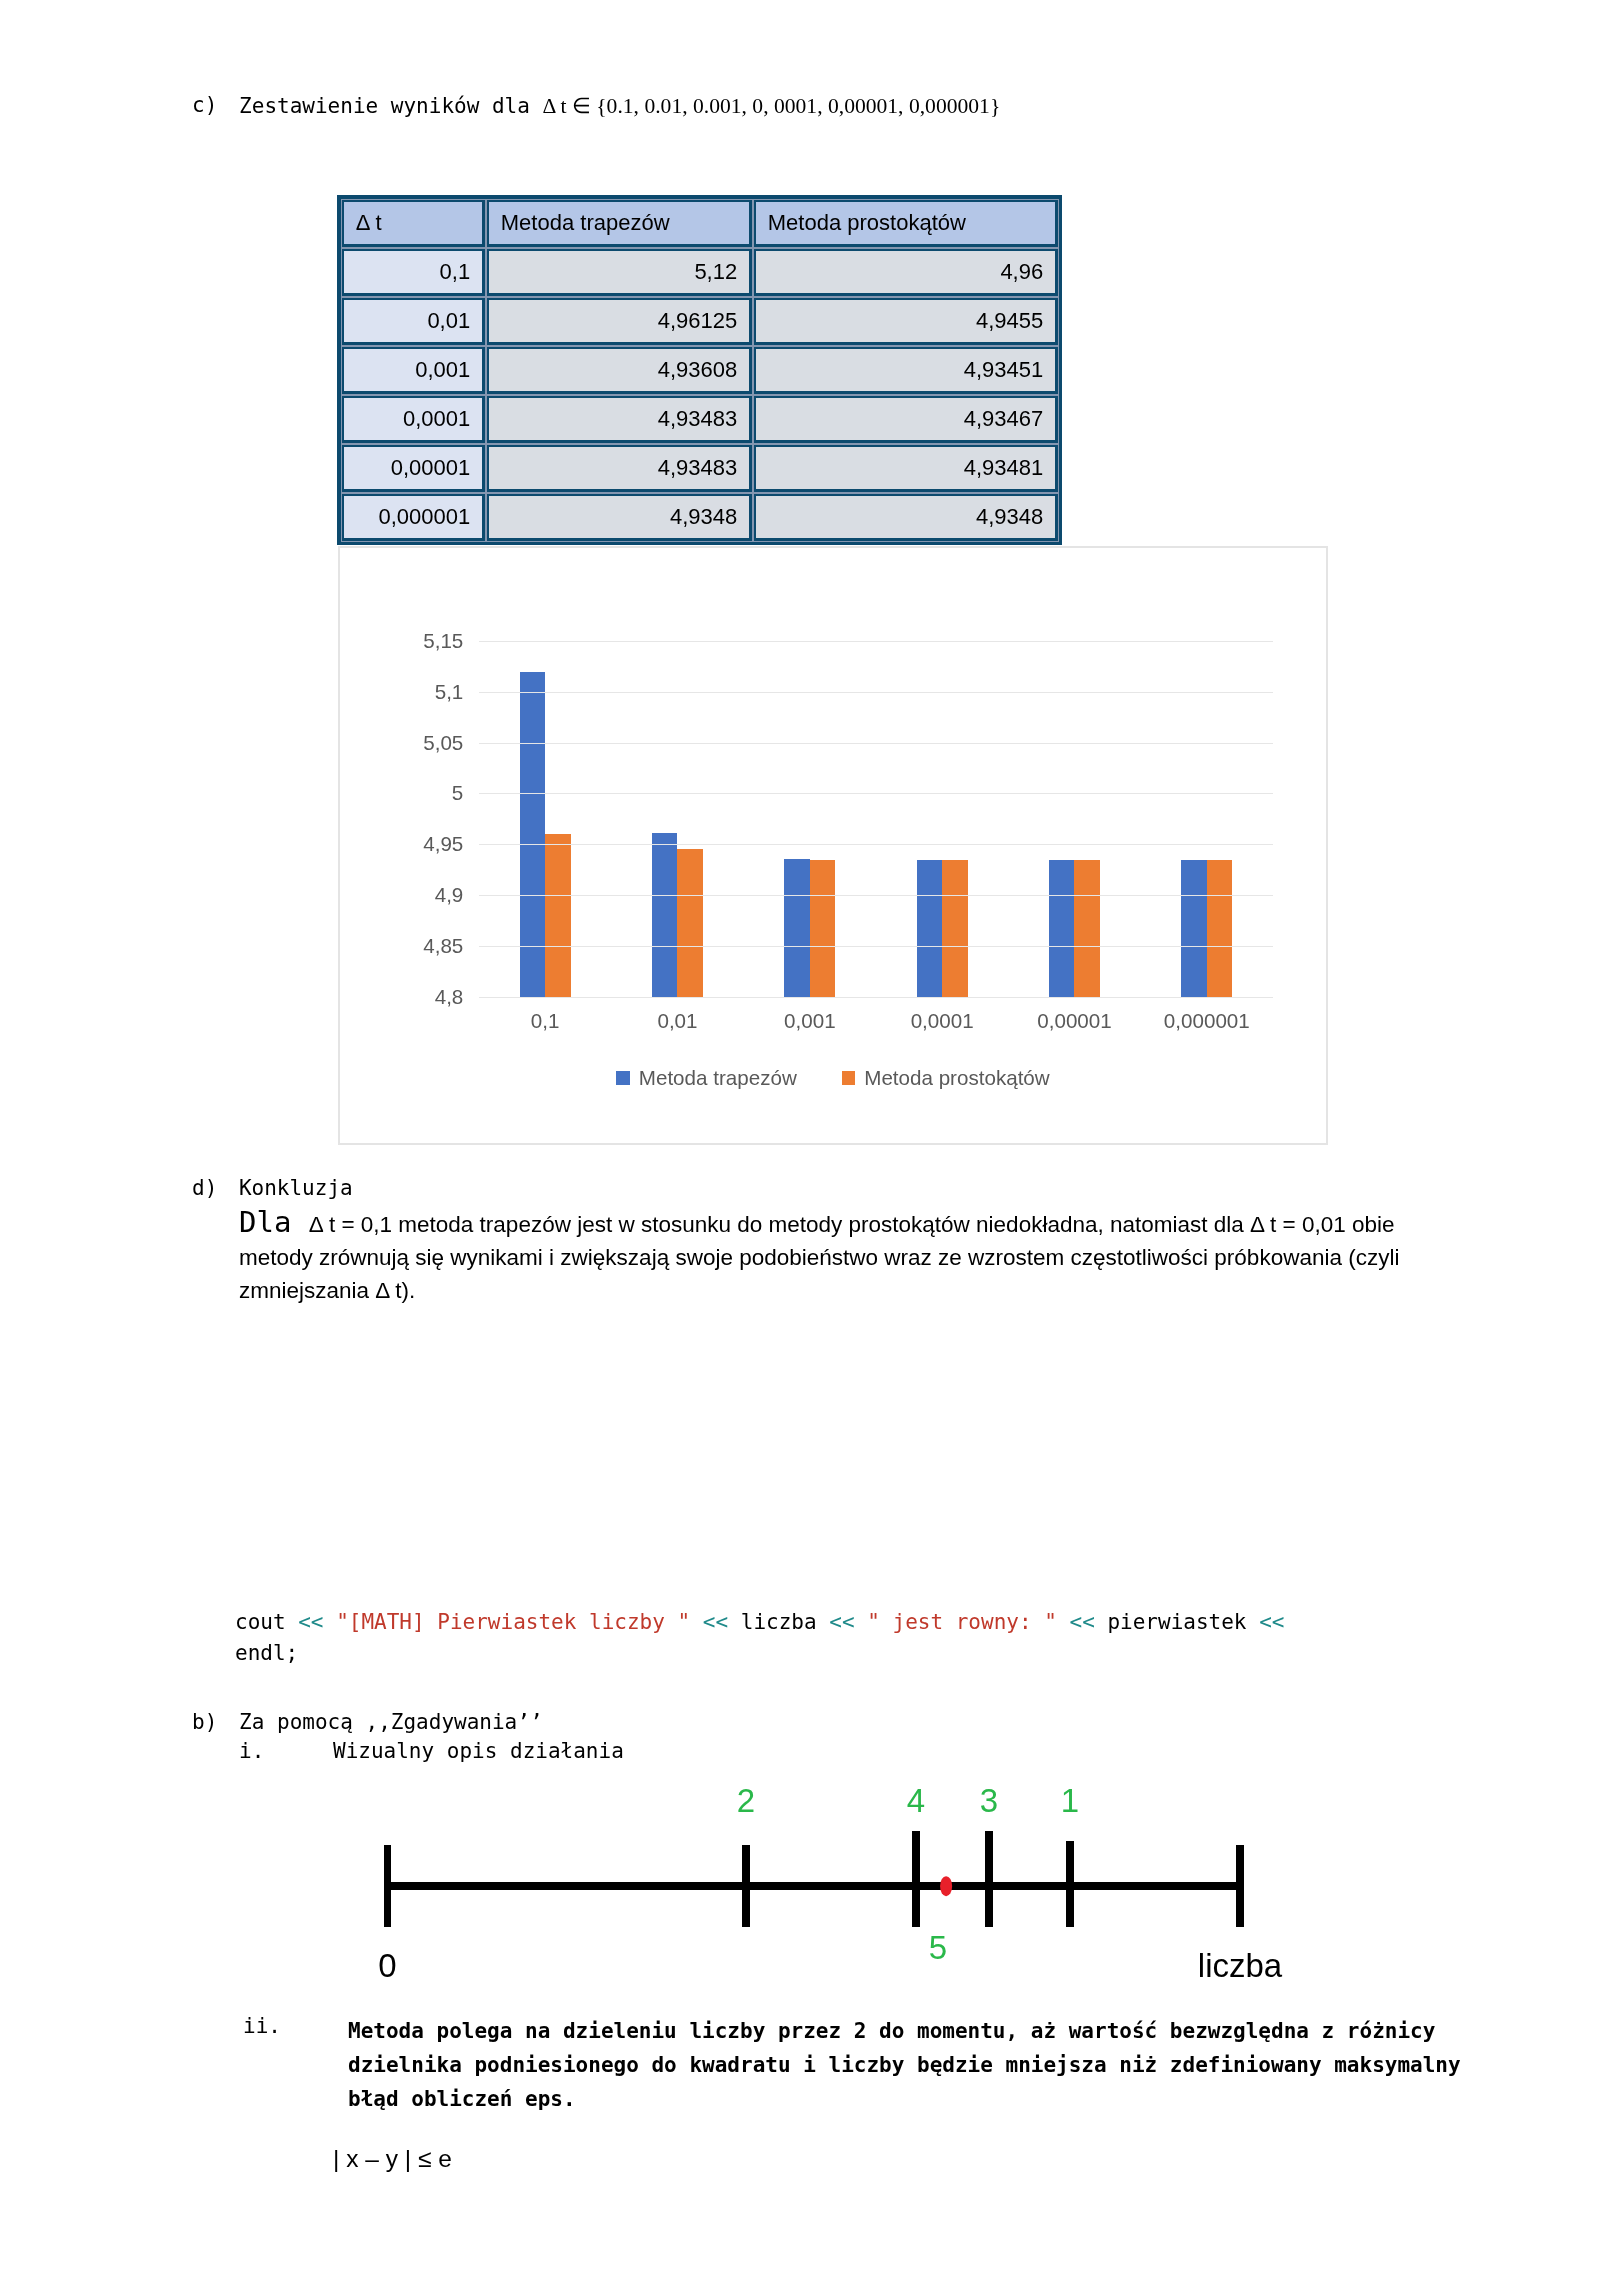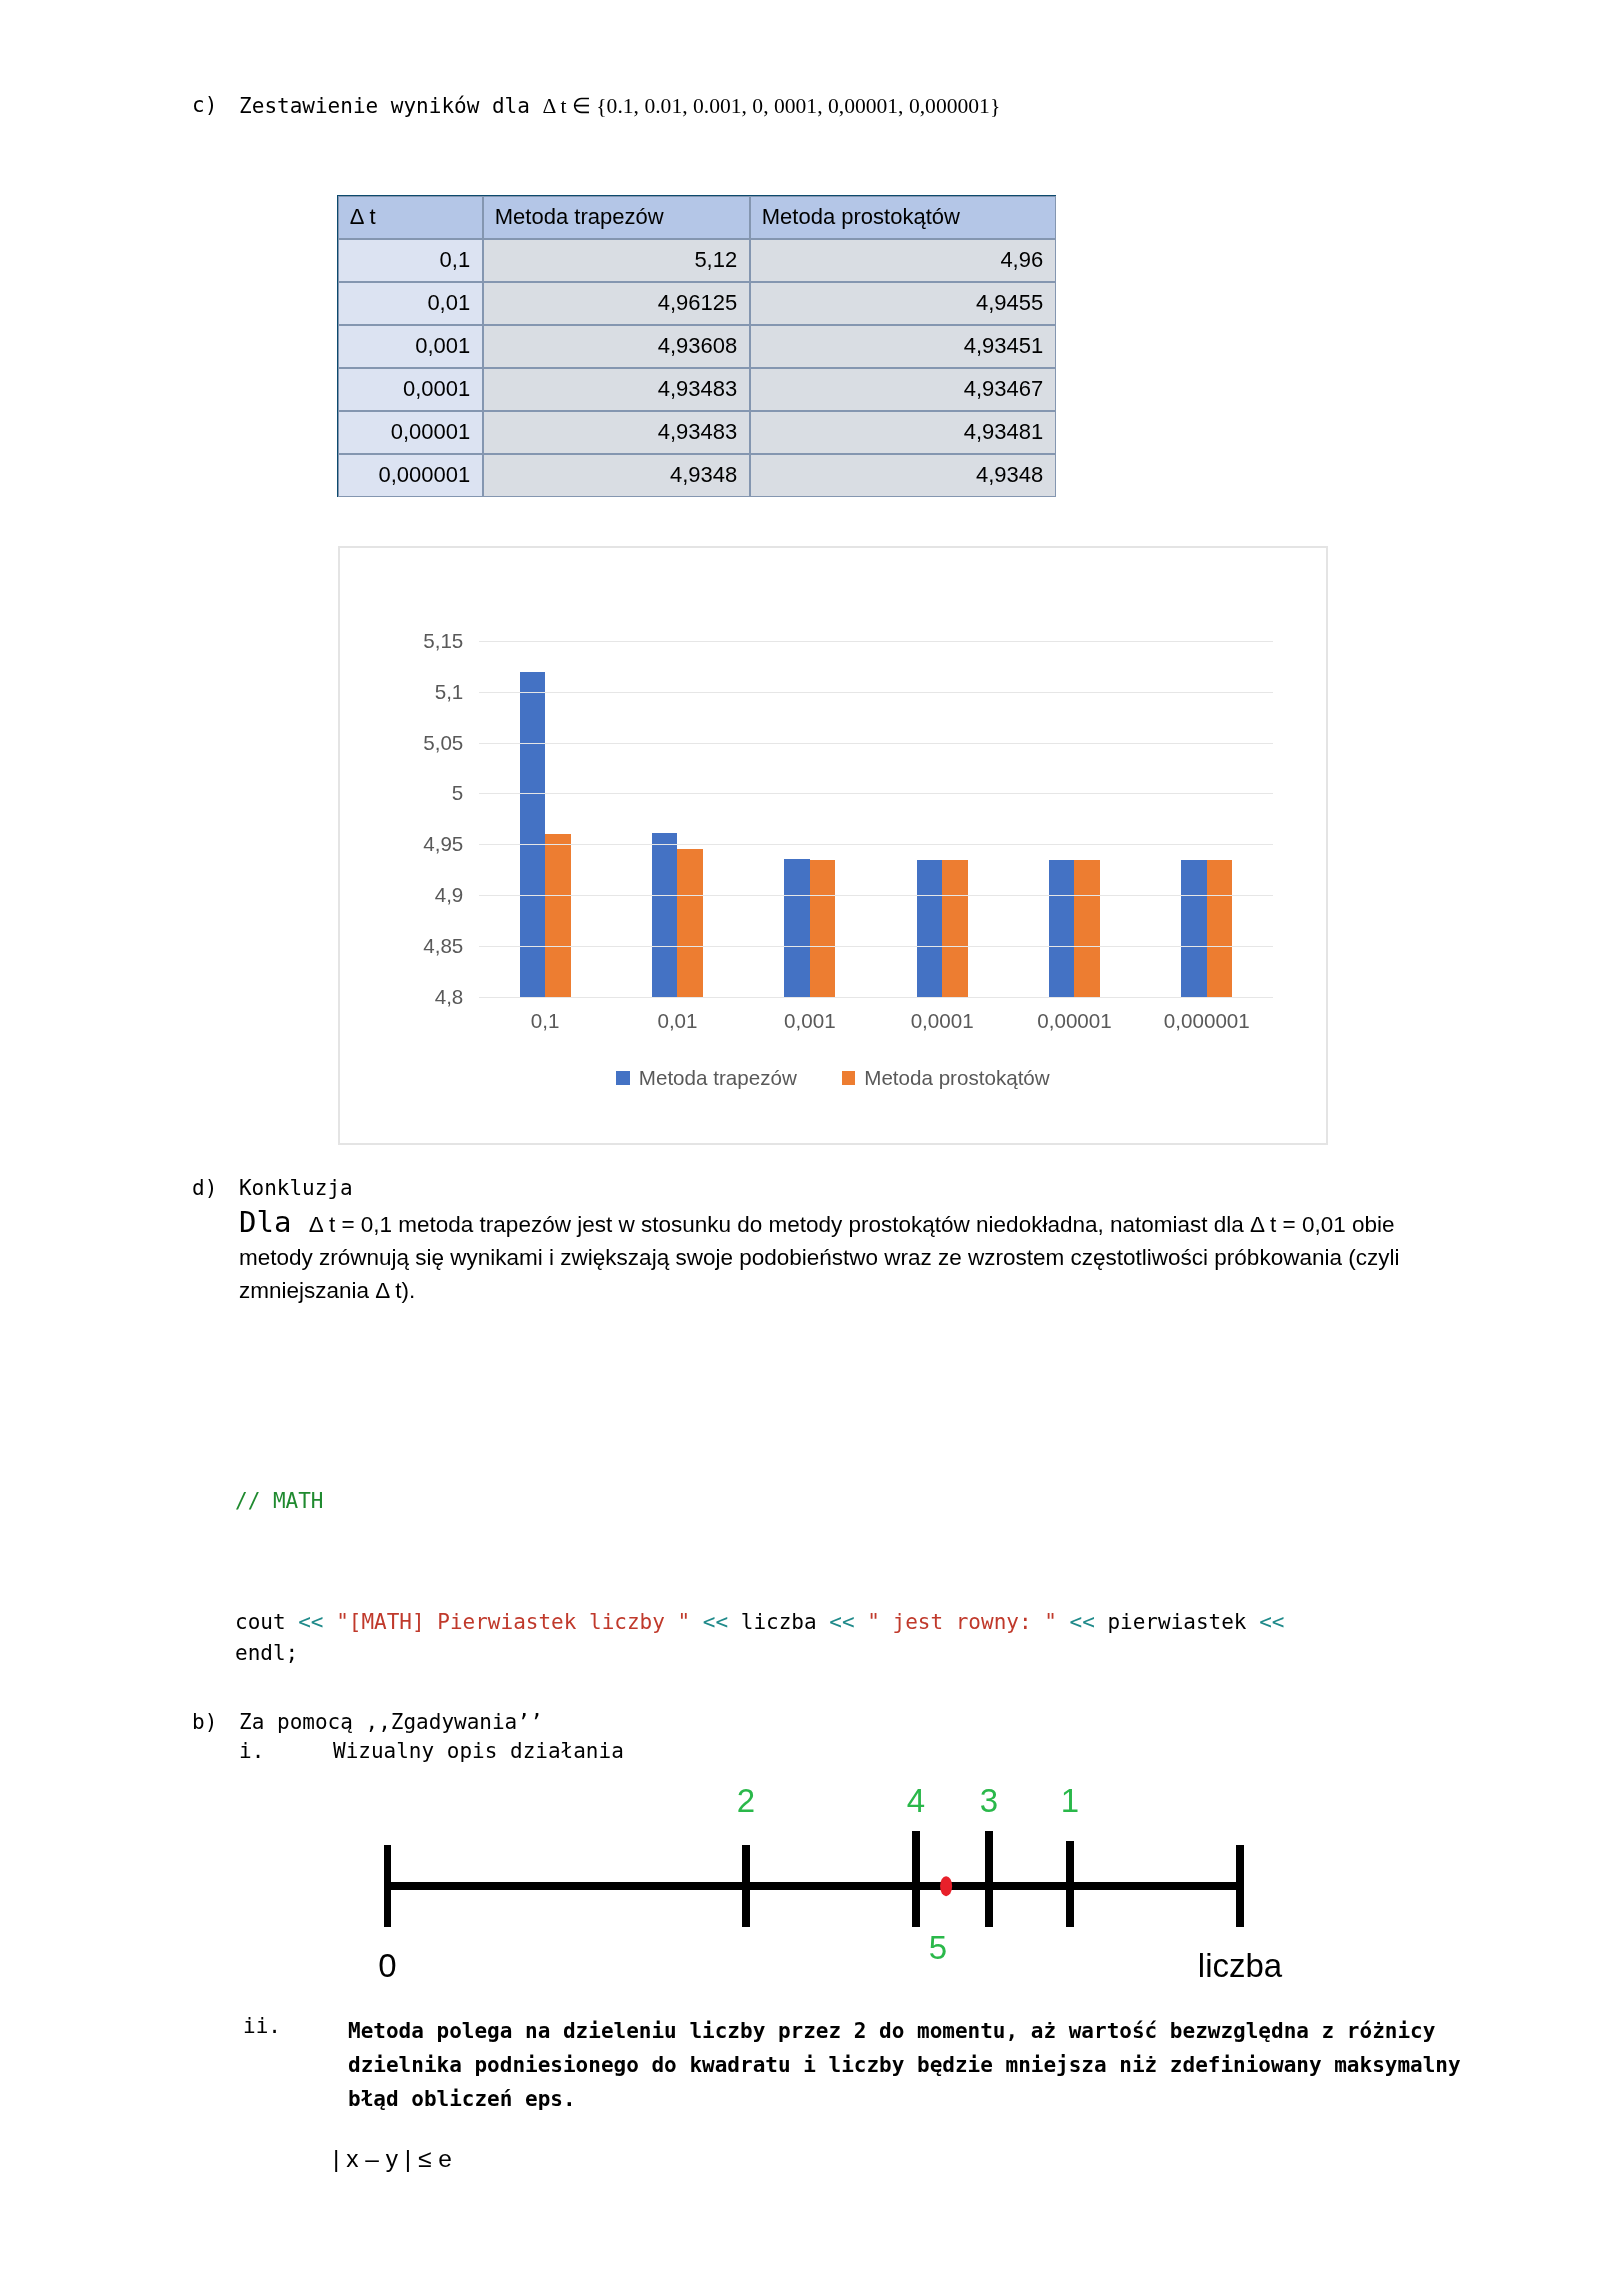--- a/index.html
+++ b/index.html
@@ -24,21 +24,21 @@
     font-size:21px;
   }
   .sec-c .marker { width:25.5px; }
   .sec-c .body { font-family:"DejaVu Sans Mono", monospace; white-space:nowrap; }
   .sec-c .body .sansbit { font-family:Liberation Serif, serif; font-size:21.6px; }
 
   
   .tbl-wrap { position:absolute; left:337px; top:195px; }
   table.results { border-collapse: collapse; font-family:"Liberation Sans", sans-serif; }
   table.results th, table.results td {
-    border: 1px solid #0c4a6e;
+    border: 7px solid #0c4a6e;
     outline: 1px solid #8496b0;
     outline-offset: -1px;
     font-weight: normal;
     font-size: 22px;
     height: 42px;
     padding: 0 11.8px;
     line-height: 42px;
   }
   table.results thead th { background:#b4c6e7; text-align:left; }
   table.results thead th.c0 { width:145px; }
@@ -274,23 +274,20 @@
     <div class="l1">
       <span class="num"></span>
       <span></span>
     </div>
     <div class="l2">
       <span class="marker"></span>
       <span></span>
     </div>
   </div>
 
-  <div class="code" style="top:1486px;">
-    <span class="cmt">// MATH</span>
-  </div>
   <div class="code" style="top:1607px; width:1274px;"><span>cout </span><span class="op">&lt;&lt; </span><span class="str">"[MATH] Pierwiastek liczby " </span><span class="op">&lt;&lt; </span><span>liczba </span><span class="op">&lt;&lt; </span><span class="str">" jest rowny: " </span><span class="op">&lt;&lt; </span><span>pierwiastek </span><span class="op">&lt;&lt;</span><br><span>endl;</span></div>
 
   <div class="sec-b">
     <div class="l1">
       <span class="marker">b)</span>
       <span>Za pomocą ,,Zgadywania’’</span>
     </div>
     <div class="l2">
       <span class="marker">i.</span>
       <span>Wizualny opis działania</span>

